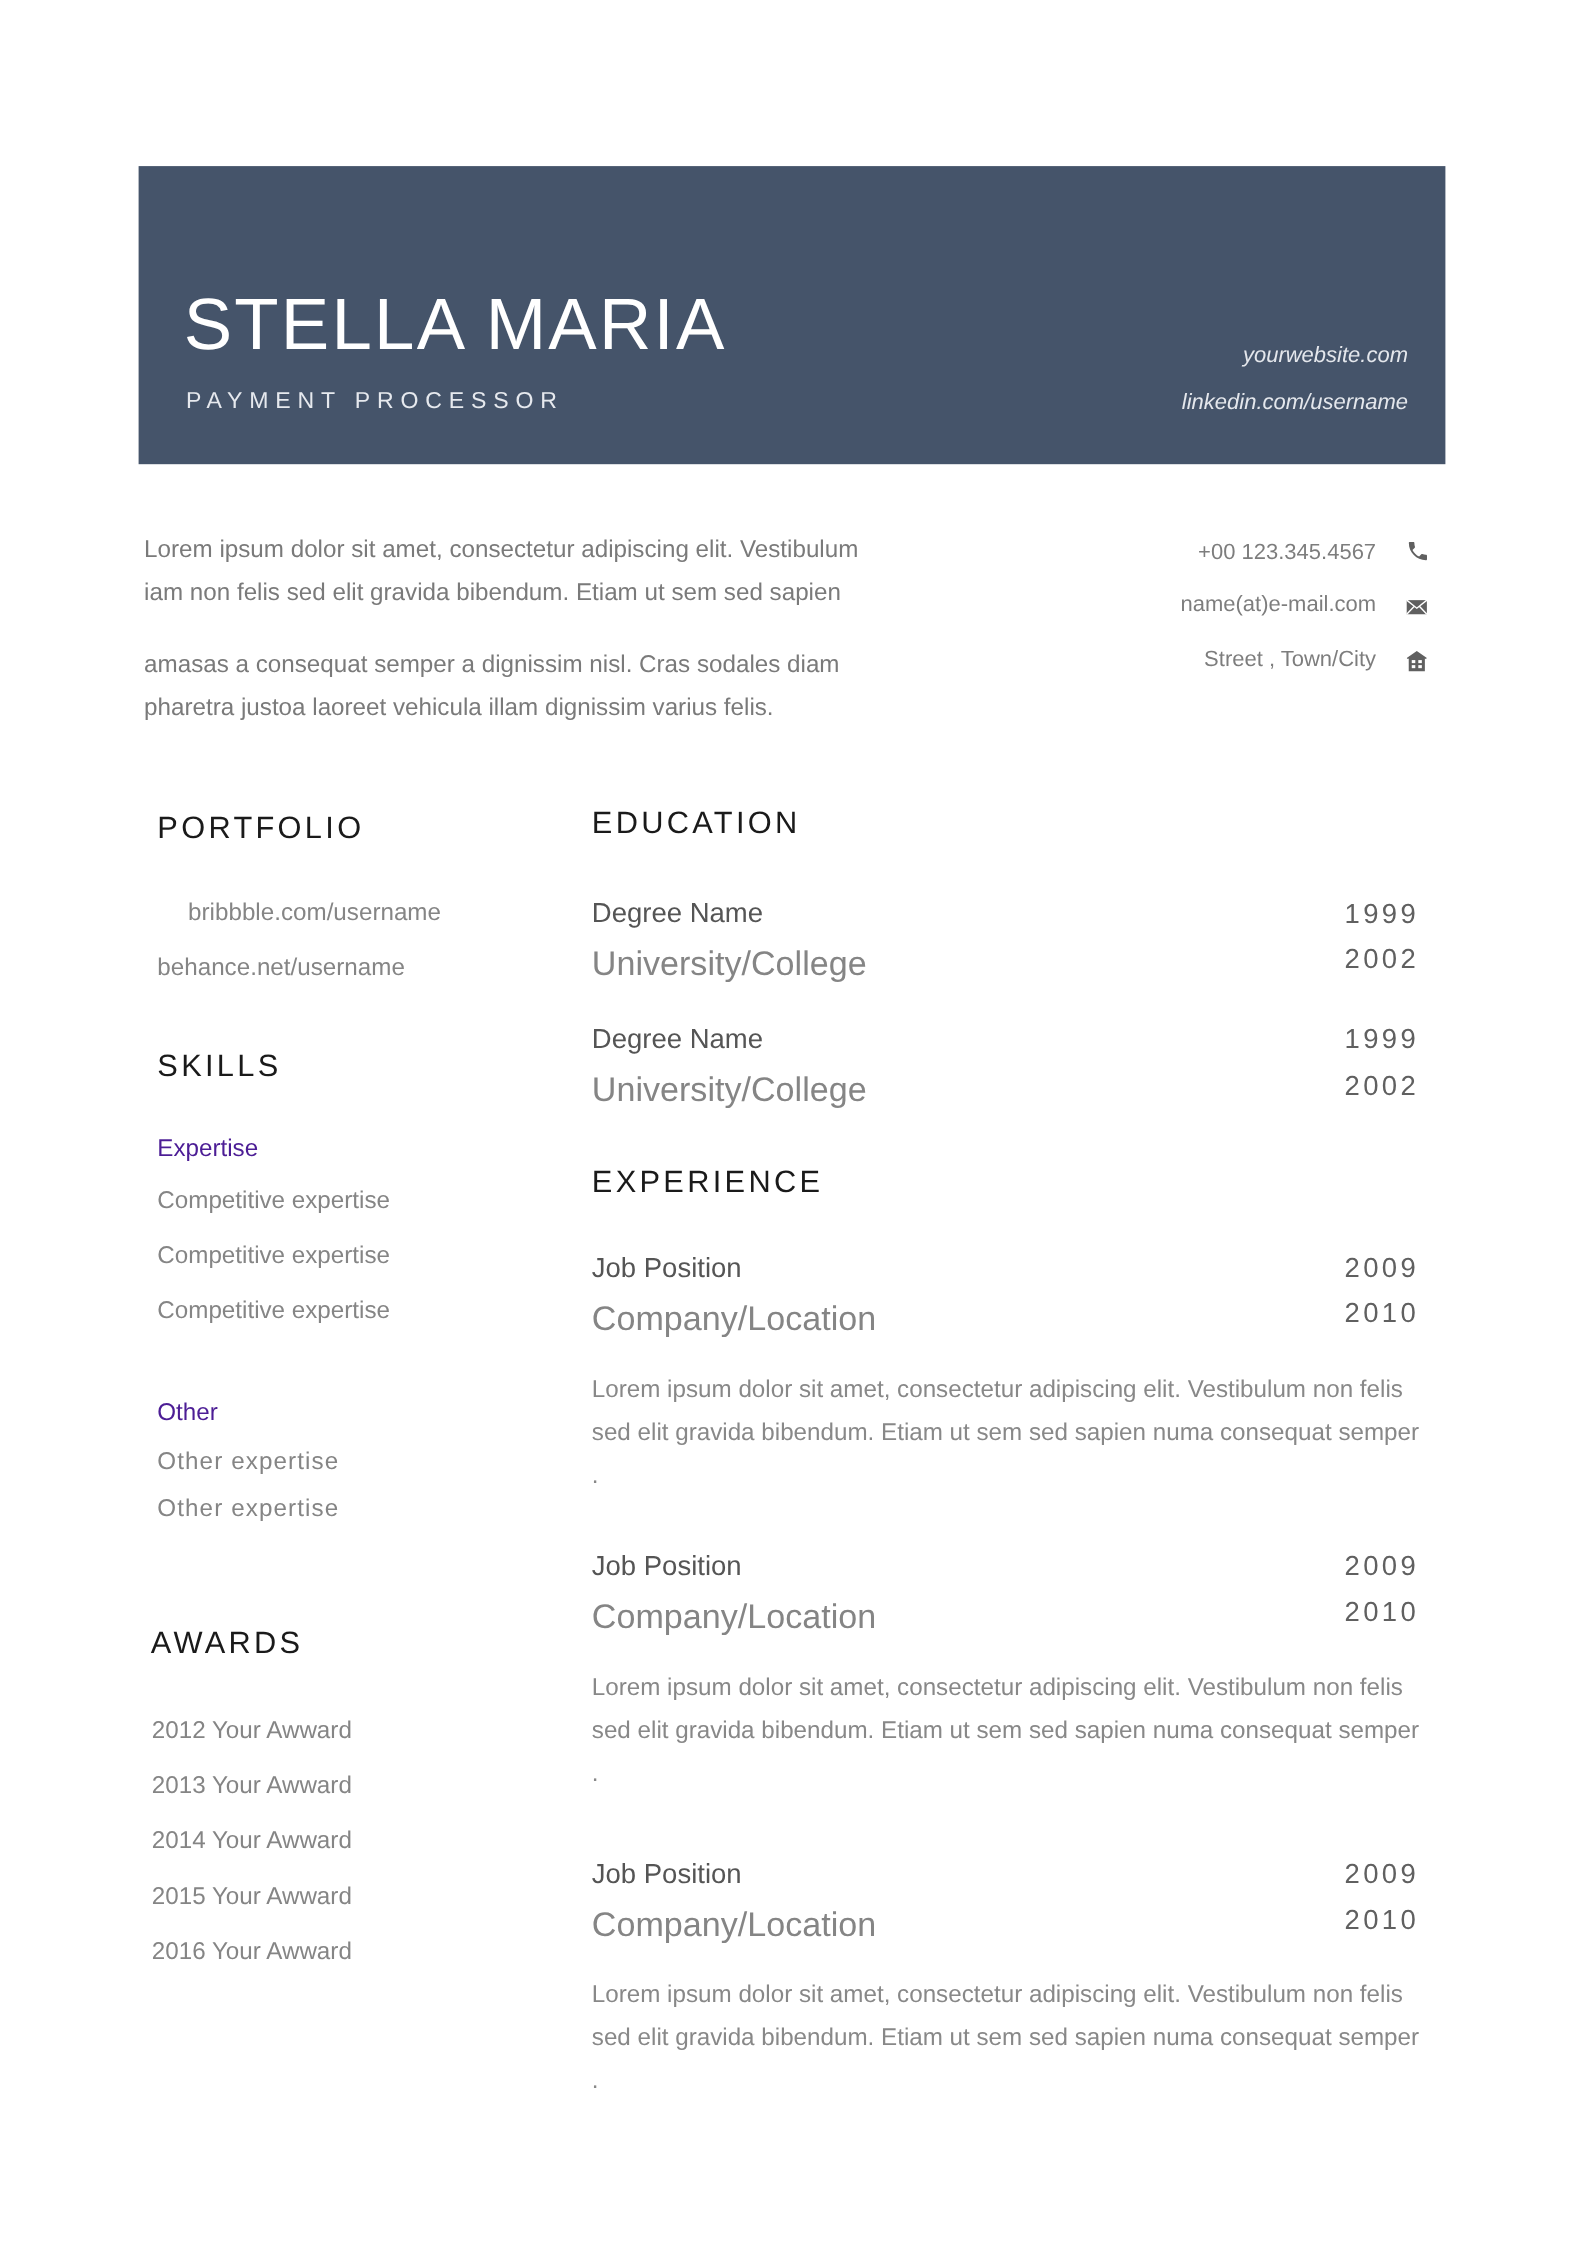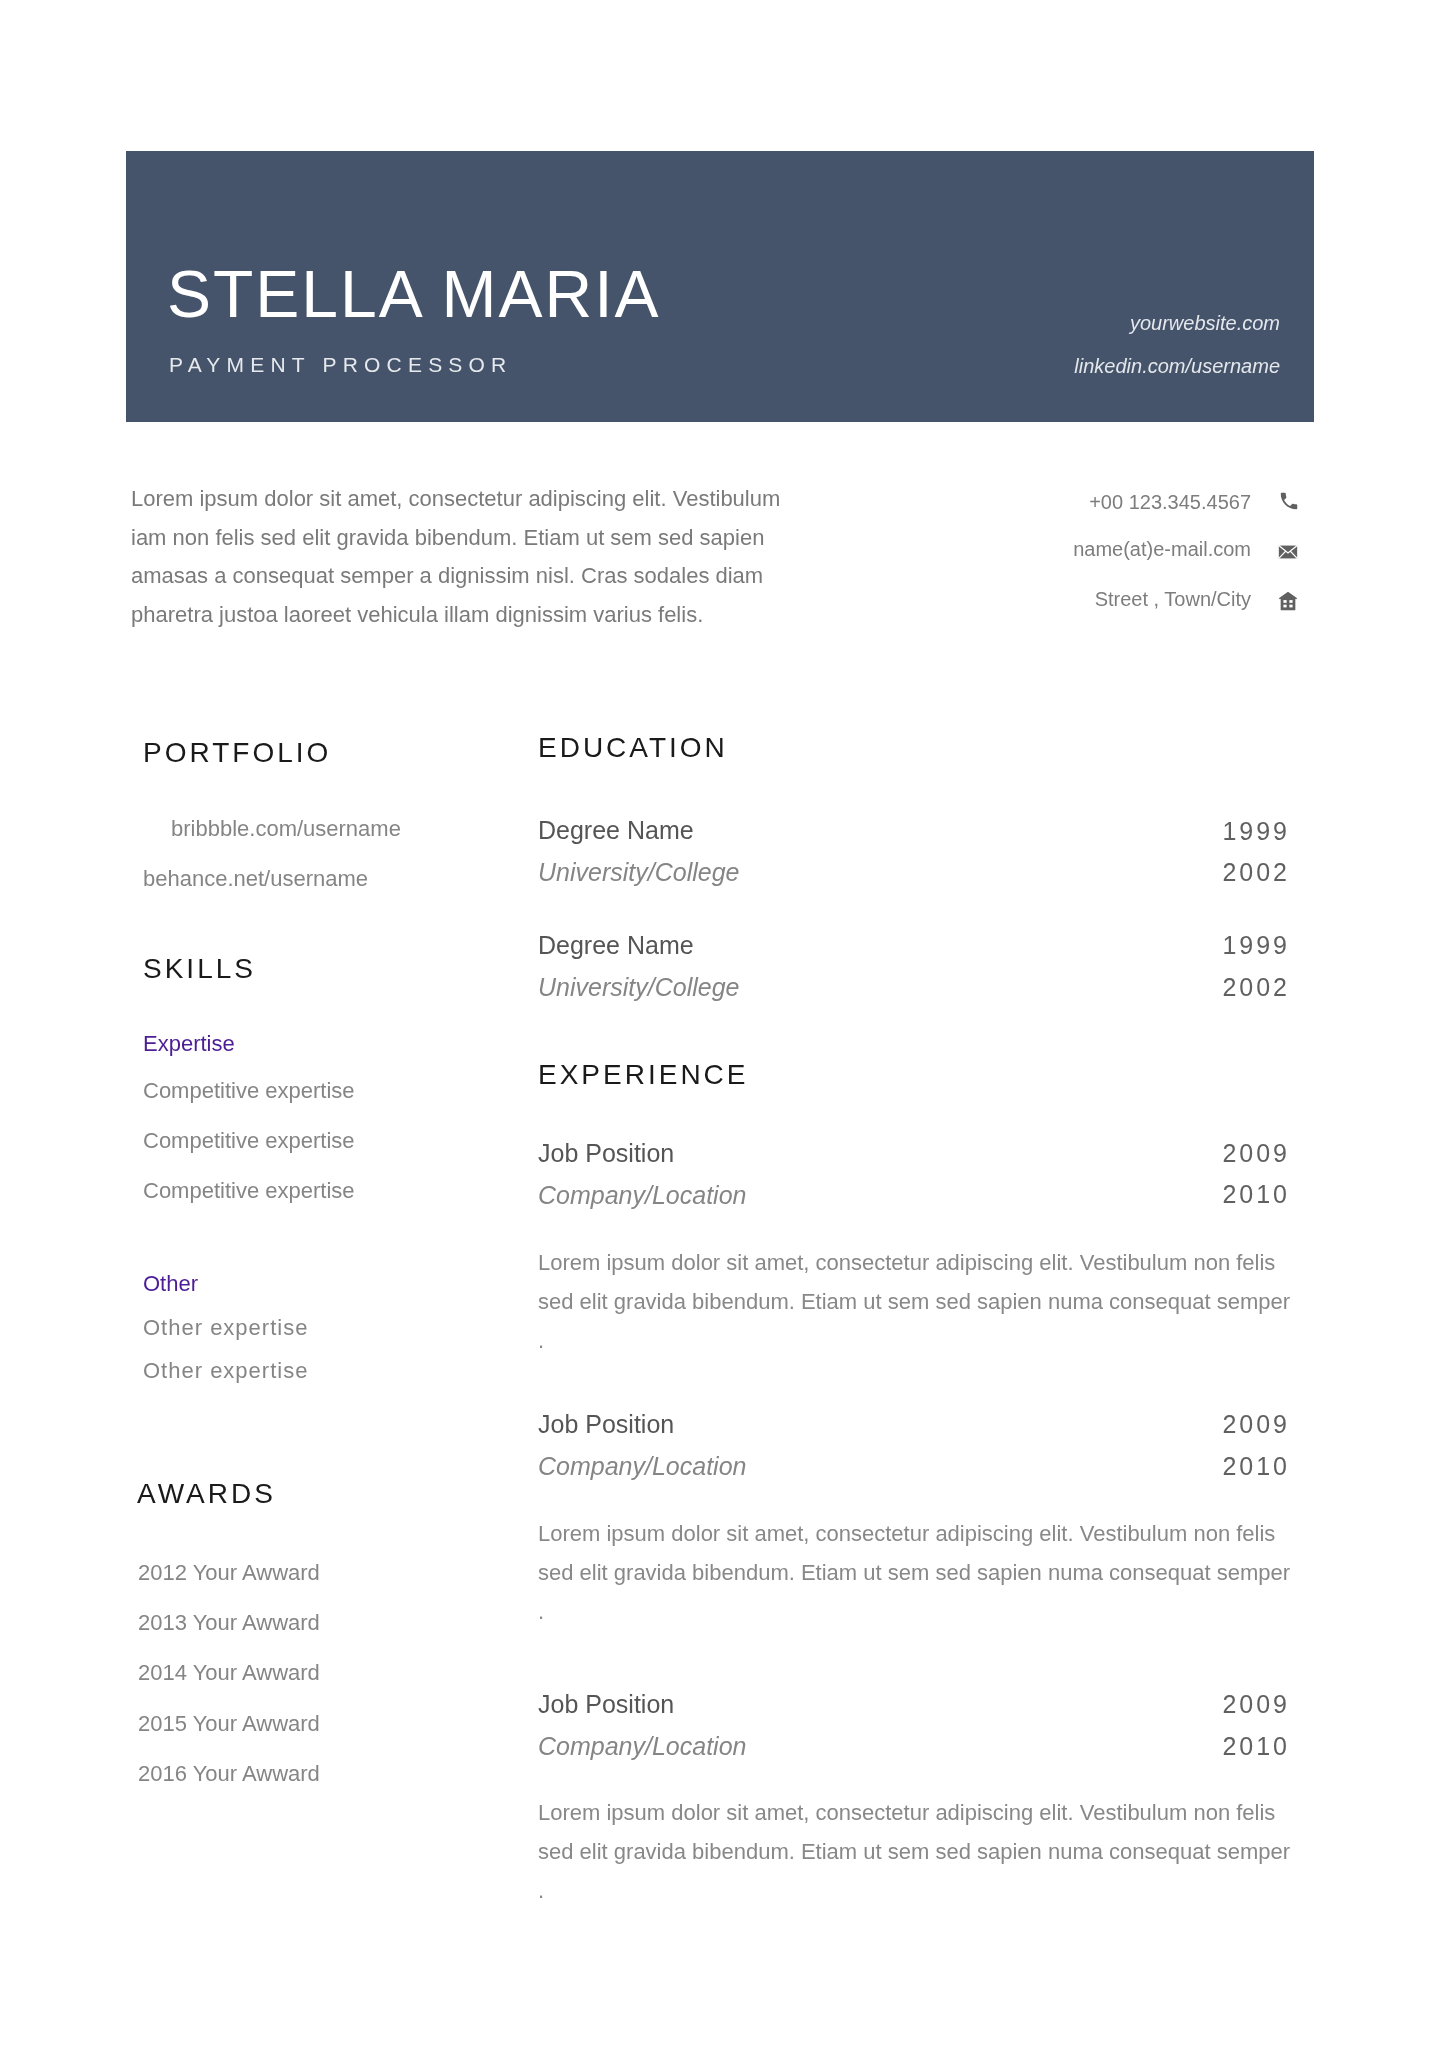--- a/index.html
+++ b/index.html
@@ -11,37 +11,37 @@
   .role { color: #e6e9ee; font-size: 21px; letter-spacing: 6.2px; }
   .hlink { color: #e4e7ec; font-size: 20px; text-align: right; font-style: italic; }
   .summary { color: #7a7a7a; font-size: 22px; line-height: 38.5px; white-space: normal; width: 760px; }
   .contact { color: #7d7d7d; font-size: 20px; text-align: right; }
   .icon { position: absolute; width: 22px; height: 22px; color: #606060; }
   .sect { color: #1a1a1a; font-size: 28px; letter-spacing: 3px; }
   .side { color: #858585; font-size: 22px; }
   .side-sub { color: #4c1d95; font-size: 22px; }
   .other { color: #858585; font-size: 22px; letter-spacing: 1px; }
   .job { color: #555555; font-size: 25px; }
-  .org { color: #858585; font-size: 25px; font-style: italic; }
+  .org { color: #858585; font-size: 31px; }
   .year { color: #606060; font-size: 25px; letter-spacing: 3px; text-align: right; }
   .desc { color: #888888; font-size: 22px; line-height: 39px; white-space: normal; width: 760px; }
 </style>
 </head>
 <body>
 
 <div class="header"></div>
 <div class="abs name" style="left:167px; top:257px;">STELLA MARIA</div>
 <div class="abs role" style="left:169px; top:353px;">PAYMENT PROCESSOR</div>
 <div class="abs hlink" style="right:168px; top:312px;">yourwebsite.com</div>
 <div class="abs hlink" style="right:168px; top:355px;">linkedin.com/username</div>
 
 <div class="abs" style="left:131px; top:480px; width:800px;">
   <div class="summary" style="white-space:nowrap;">Lorem ipsum dolor sit amet, consectetur adipiscing elit. Vestibulum</div>
   <div class="summary" style="white-space:nowrap;">iam non felis sed elit gravida bibendum. Etiam ut sem sed sapien</div>
-  <div class="summary" style="white-space:nowrap;">amasas a consequat semper a dignissim nisl. Cras sodales diam</div>
+  <div class="summary" style="white-space:nowrap;margin-top:28px;">amasas a consequat semper a dignissim nisl. Cras sodales diam</div>
   <div class="summary" style="white-space:nowrap;">pharetra justoa  laoreet vehicula illam dignissim varius felis.</div>
 </div>
 
 <div class="abs contact" style="right:197px; top:491px;">+00 123.345.4567</div>
 <div class="abs contact" style="right:197px; top:538px;">name(at)e-mail.com</div>
 <div class="abs contact" style="right:197px; top:588px;">Street , Town/City</div>
 
 <svg class="icon" style="left:1278px; top:490px;" viewBox="0 0 24 24">
   <path fill="#606060" d="M6.6 10.8c1.4 2.8 3.8 5.1 6.6 6.6l2.2-2.2c.3-.3.7-.4 1-.2 1.1.4 2.3.6 3.6.6.6 0 1 .4 1 1V20c0 .6-.4 1-1 1C10.6 21 3 13.4 3 4c0-.6.4-1 1-1h3.5c.6 0 1 .4 1 1 0 1.3.2 2.5.6 3.6.1.3 0 .7-.2 1L6.6 10.8z"></path>
 </svg>

